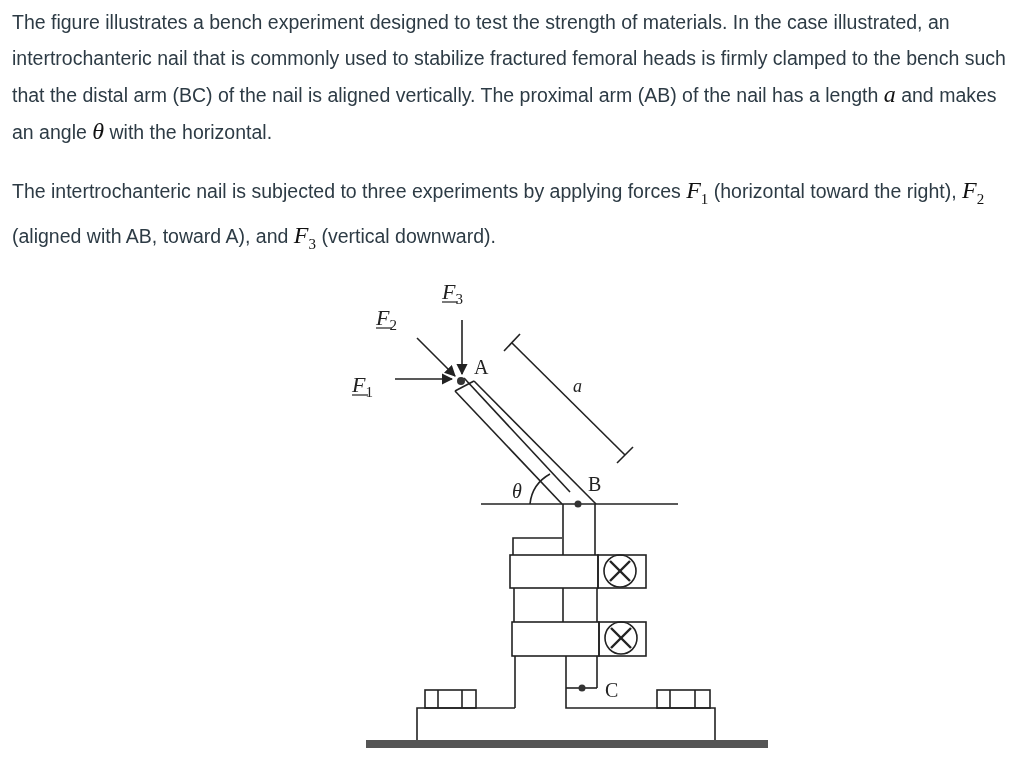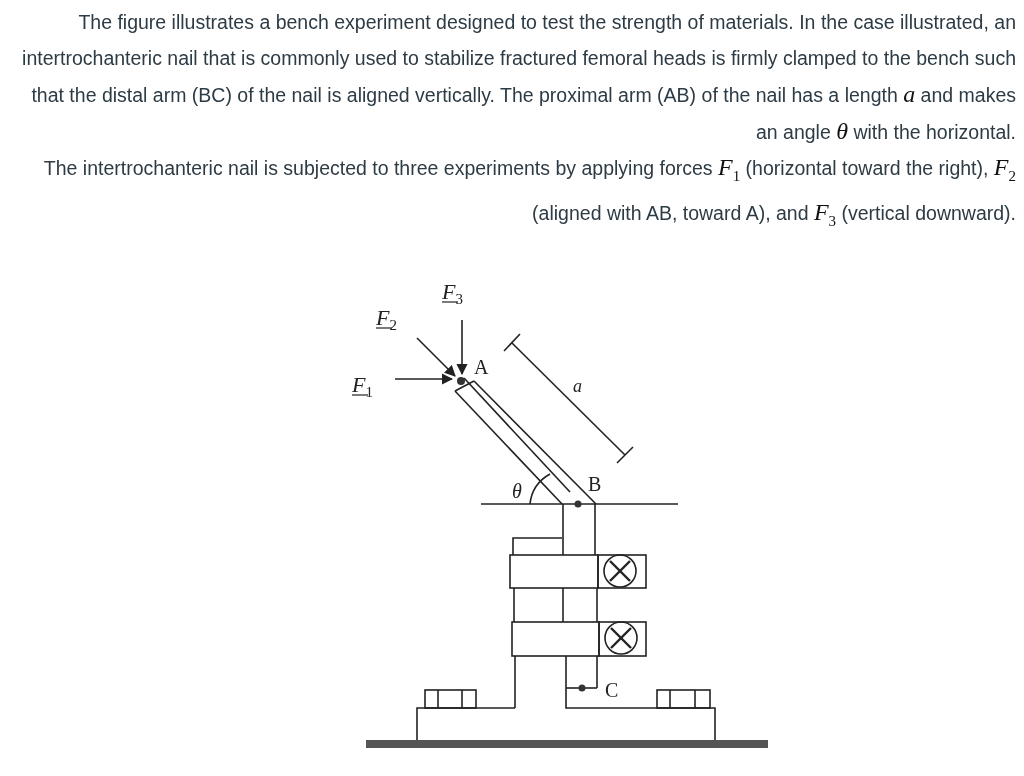--- a/index.html
+++ b/index.html
@@ -1,20 +1,20 @@
 <!DOCTYPE html>
 <html><head>
 <meta charset="utf-8">
 <style>
   html, body { margin: 0; padding: 0; background: #ffffff; }
   body { width: 1024px; height: 776px; position: relative; overflow: hidden;
          font-family: "Liberation Sans", "DejaVu Sans", sans-serif; color: #2d3b45; }
-  .para { position: absolute; left: 12px; width: 1004px; font-size: 19.5px; line-height: 36px; margin: 0; text-align: right; }
+  .para { position: absolute; left: 12px; width: 1004px; font-size: 19.5px; line-height: 36px; margin: 0; }
   #p1 { top: 4px; }
-  #p2 { top: 149px; }
+  #p2 { top: 172px; }
   .math { font-family: "Liberation Serif", "DejaVu Serif", serif; font-style: italic; font-size: 24px; color: #111; }
   .math sub { font-style: normal; font-size: 15px; }
   #figure { position: absolute; left: 300px; top: 262px; width: 480px; height: 500px; }
   .svg-text { font-family: "Liberation Serif", "DejaVu Serif", serif; fill: #222; }
 </style>
 </head>
 <body>
 
 <p class="para" id="p1"><span>The figure illustrates a bench experiment designed to test the strength of materials. In the case illustrated, an intertrochanteric nail that is commonly used to stabilize fractured femoral heads is firmly clamped to the bench such that the distal arm (BC) of the nail is aligned vertically. The proximal arm (AB) of the nail has a length </span><span class="math">a</span><span> and makes an angle </span><span class="math">θ</span><span> with the horizontal.</span></p>
 

